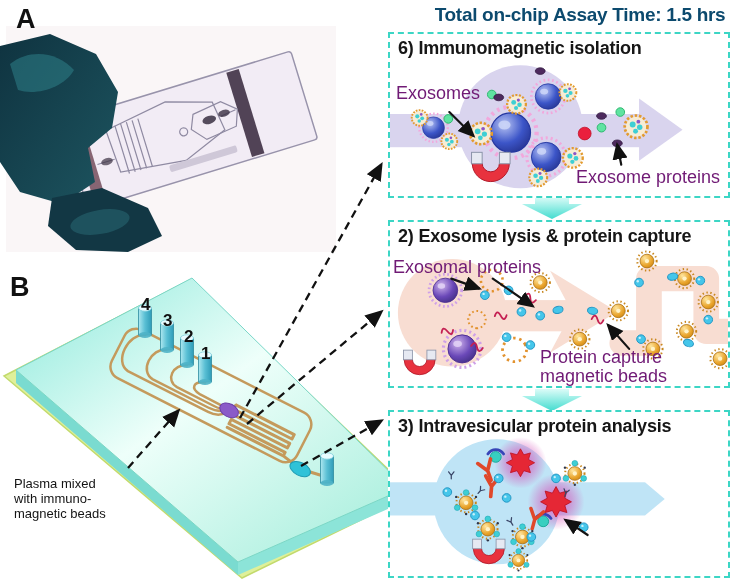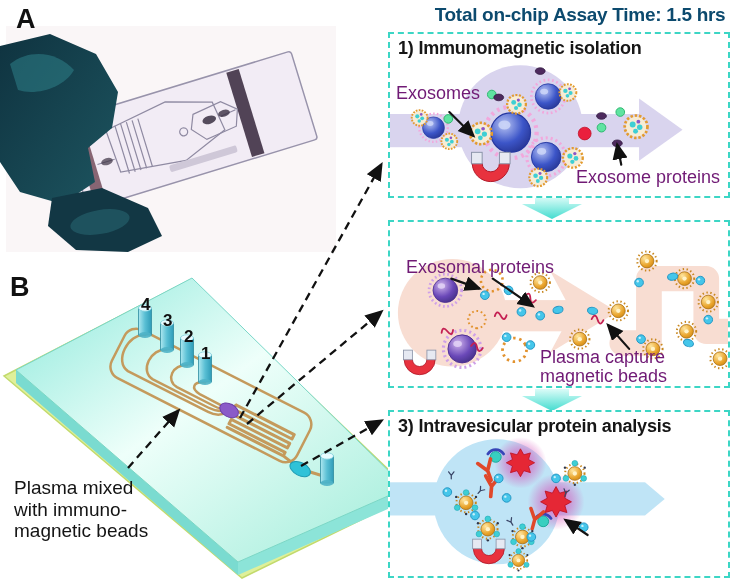--- a/index.html
+++ b/index.html
@@ -12,21 +12,21 @@
               box-sizing:border-box;background:#ffffff;}
   .p1{top:32px;height:166px;}
   .p2{top:220px;height:168px;}
   .p3{top:410px;height:168px;text-align:center;}
   .panel-art{position:absolute;left:0;top:0;width:100%;height:100%;}
   .step-header{position:absolute;left:8px;top:4px;font-weight:bold;font-size:18px;
                letter-spacing:-0.2px;white-space:nowrap;color:#161616;}
   .ann{position:absolute;font-size:18px;line-height:1.07;white-space:pre-line;color:#701a75;}
   .big-label{position:absolute;font-weight:bold;font-size:27px;color:#111;}
   .port-num{position:absolute;font-weight:bold;font-size:17px;color:#111;}
-  .caption{position:absolute;left:14px;top:477px;font-size:19px;line-height:1.14;
+  .caption{position:absolute;left:14px;top:477px;font-size:13px;line-height:1.14;
            white-space:pre-line;color:#141414;}
 </style>
 </head>
 <body>
 
 <div class="canvas">
 
   <svg class="art" width="732" height="586" viewBox="0 0 732 586">
     <defs>
       <radialGradient id="gradBlue" cx="0.35" cy="0.3" r="0.85">
@@ -277,21 +277,21 @@
       <use href="#plasmadot" x="152" y="38"></use>
       <use href="#reddot" x="197" y="102"></use>
       <g transform="translate(102,140) scale(1.25)">
           <use href="#magnet"></use>
         </g>
       <g stroke="#141414" stroke-width="2.2" fill="none" stroke-linecap="round">
         <path d="M 60 80 L 84 104" marker-end="url(#pah)"></path>
         <path d="M 234 134 L 230 114" marker-end="url(#pah)"></path>
       </g>
     </svg>
-    <div class="step-header">1) Immunomagnetic isolation</div>
+    <div class="step-header">6) Immunomagnetic isolation</div>
     <div class="ann" style="left:6px;top:50px;">Exosomes</div>
     <div class="ann" style="left:186px;top:134px;">Exosome proteins</div>
   </div>
 
   <div class="step-panel p2">
     <svg class="panel-art" viewBox="0 0 342 168" preserveAspectRatio="none">
       <g>
         <circle cx="63" cy="93" r="55" fill="#f8ddd2"></circle>
         <rect x="60" y="80" width="125" height="32" fill="#f8ddd2"></rect>
         <polygon points="162,50 230,92 162,134 184,92" fill="#f8ddd2"></polygon>
@@ -358,22 +358,23 @@
         </g>
       <g transform="translate(30,147) scale(1.05)">
           <use href="#magnet"></use>
         </g>
       <g stroke="#141414" stroke-width="2.2" fill="none" stroke-linecap="round">
         <path d="M 62 58 L 90 68" marker-end="url(#pah)"></path>
         <path d="M 104 58 L 144 86" marker-end="url(#pah)"></path>
         <path d="M 242 130 L 221 106" marker-end="url(#pah)"></path>
       </g>
     </svg>
-    <div class="ann" style="left:16px;top:36px;">Exosomal proteins</div>
-    <div class="ann" style="left:150px;top:126px;">Plasma capture
+    <div class="step-header">2) Exosome lysis &amp; protein capture</div>
+    <div class="ann" style="left:3px;top:36px;">Exosomal proteins</div>
+    <div class="ann" style="left:150px;top:126px;">Protein capture
 magnetic beads</div>
   </div>
 
   <div class="step-panel p3">
     <svg class="panel-art" viewBox="0 0 342 168" preserveAspectRatio="none">
       <g>
         <rect x="0" y="72" width="258" height="34" fill="#bfe4f6"></rect>
         <polygon points="258,72 278,89 258,106" fill="#bfe4f6"></polygon>
         <circle cx="108" cy="92" r="64" fill="#bfe4f6"></circle>
       </g>

